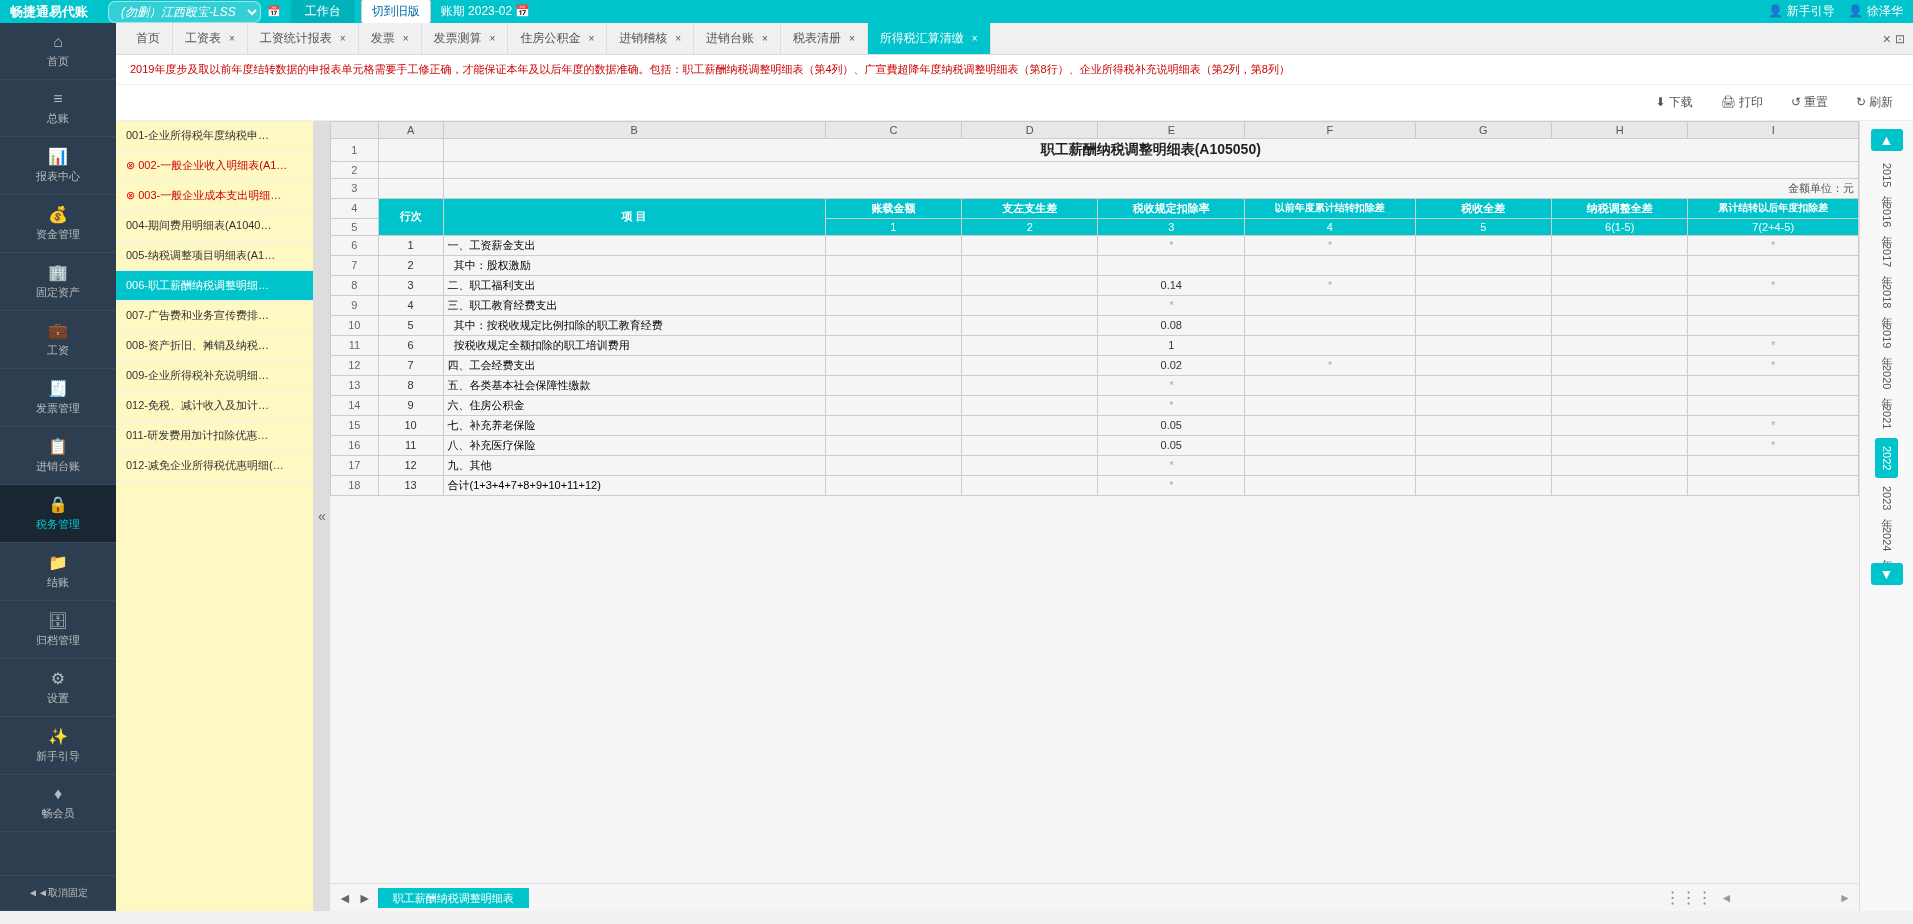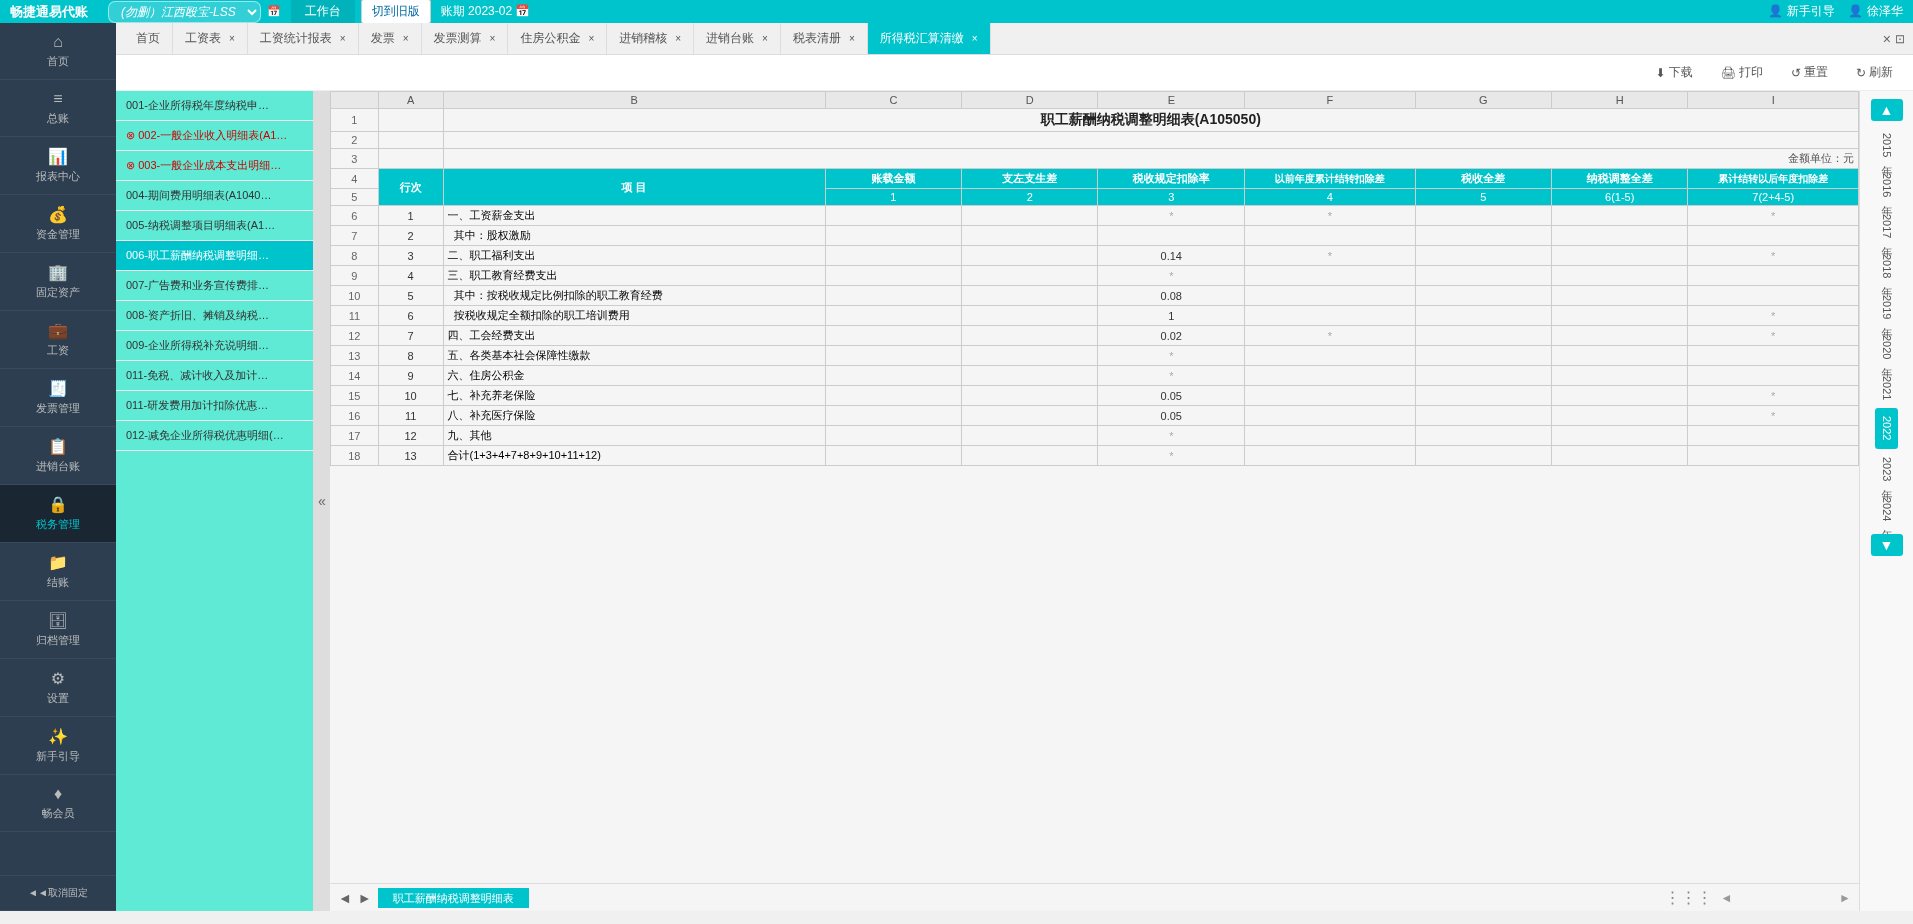--- a/index.html
+++ b/index.html
@@ -133,21 +133,21 @@
       font-size: 11px;
       color: #c00;
       border-bottom: 1px solid #eee;
       line-height: 1.5;
       flex-shrink: 0;
     }
 
     
     .sub-nav {
       width: 198px;
-      background: #5eead4;
+      background: #fef9c3;
       border-right: 1px solid #ddd;
       overflow-y: auto;
       flex-shrink: 0;
     }
     .sub-nav-item {
       padding: 7px 10px;
       font-size: 11px;
       cursor: pointer;
       color: #333;
       border-bottom: 1px solid #f0f0f0;
@@ -415,20 +415,23 @@
       <div class="tab-item active">
         <span>所得税汇算清缴</span>
         <span class="tab-close">×</span>
       </div>
       <div style="margin-left:auto;display:flex;gap:4px;align-items:center;">
         <span style="cursor:pointer;color:#666;font-size:14px;">×</span>
         <span style="cursor:pointer;color:#666;font-size:12px;">⊡</span>
       </div>
     </div>
 
+    <div class="warning-bar">
+      <span>2019年度步及取以前年度结转数据的申报表单元格需要手工修正确，才能保证本年及以后年度的数据准确。包括：职工薪酬纳税调整明细表（第4列）、广宣費超降年度纳税调整明细表（第8行）、企业所得税补充说明细表（第2列，第8列）</span>
+    </div>
 
     <div class="page-toolbar">
       <div style="flex:1;"></div>
       <div class="toolbar-btn">
         <span>⬇</span>
         <span>下载</span>
       </div>
       <div class="toolbar-btn">
         <span>🖨</span>
         <span>打印</span>
@@ -467,21 +470,21 @@
         <div class="sub-nav-item">
           <span>007-广告费和业务宣传费排…</span>
         </div>
         <div class="sub-nav-item">
           <span>008-资产折旧、摊销及纳税…</span>
         </div>
         <div class="sub-nav-item">
           <span>009-企业所得税补充说明细…</span>
         </div>
         <div class="sub-nav-item">
-          <span>011-免税、减计收入及加计…</span>
+          <span>012-免税、减计收入及加计…</span>
         </div>
         <div class="sub-nav-item">
           <span>011-研发费用加计扣除优惠…</span>
         </div>
         <div class="sub-nav-item">
           <span>012-减免企业所得税优惠明细(…</span>
         </div>
       </div>
 
       <div class="collapse-btn">

